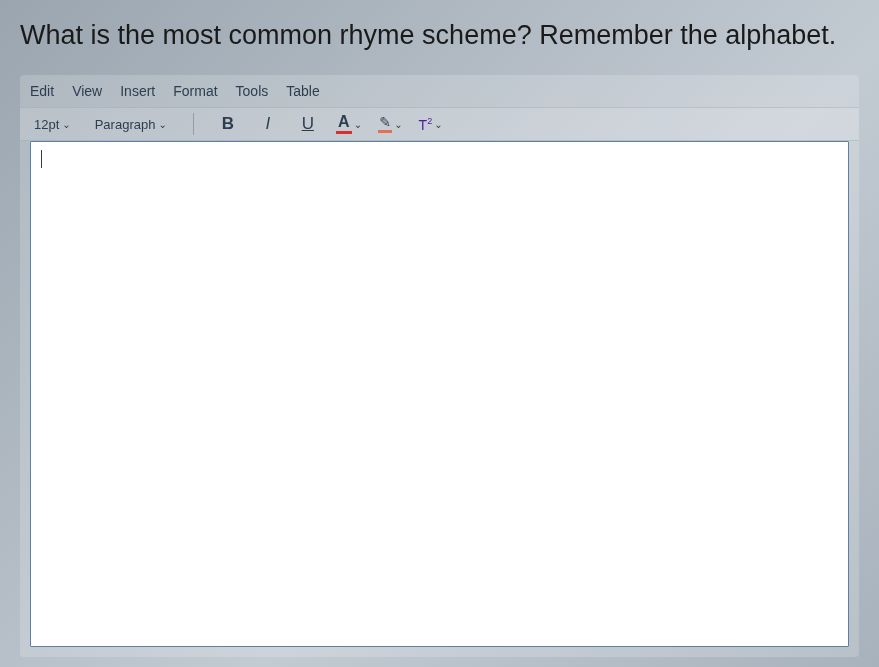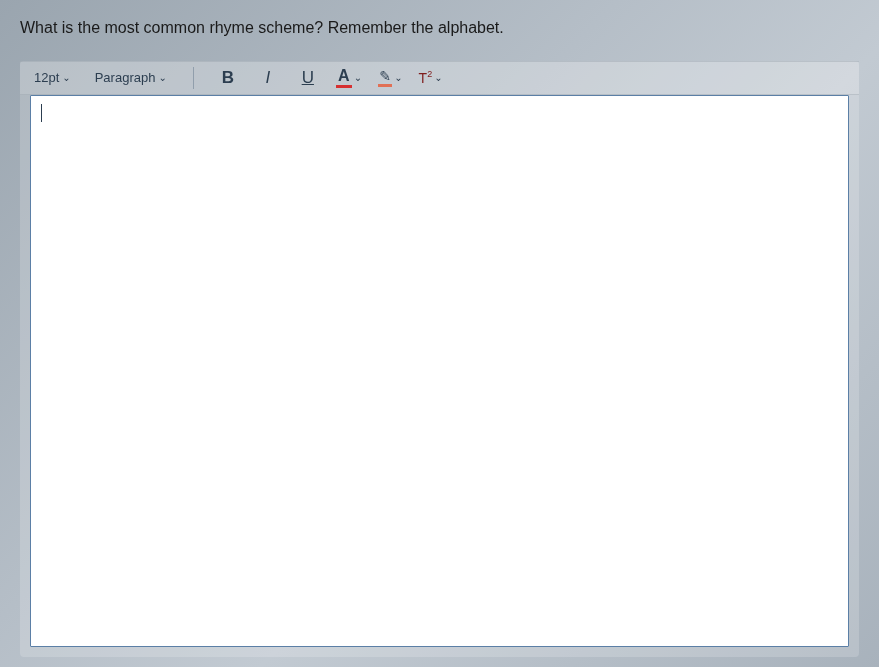--- a/index.html
+++ b/index.html
@@ -27,21 +27,21 @@
     .page-container {
       position: absolute;
       top: 0; left: 0; right: 0; bottom: 0;
       z-index: 1;
       padding: 18px 20px 10px 20px;
       display: flex;
       flex-direction: column;
     }
 
     .question-text {
-      font-size: 16px;
+      font-size: 27px;
       color: #1a1a1a;
       font-weight: 400;
       line-height: 1.3;
       margin-bottom: 22px;
       font-family: Arial, sans-serif;
     }
 
     .editor-wrapper {
       background: rgba(255,255,255,0.18);
       border-radius: 4px;
@@ -171,21 +171,21 @@
 
     .highlight-bar {
       width: 14px;
       height: 3px;
       background: #e17055;
       margin-top: 1px;
     }
 
     .superscript-btn {
       font-size: 14px;
-      color: #7f1d1d;
+      color: #4c1d95;
       cursor: pointer;
     }
 
     .superscript-btn sup {
       font-size: 9px;
     }
 
     .editor-area {
       flex: 1;
       background: white;
@@ -215,20 +215,28 @@
 <body>
 
 <div class="background-overlay"></div>
 
 <div class="page-container">
 
   <div class="question-text">What is the most common rhyme scheme? Remember the alphabet.</div>
 
   <div class="editor-wrapper">
 
+    <div class="menu-bar">
+      <span class="menu-item">Edit</span>
+      <span class="menu-item">View</span>
+      <span class="menu-item">Insert</span>
+      <span class="menu-item">Format</span>
+      <span class="menu-item">Tools</span>
+      <span class="menu-item">Table</span>
+    </div>
 
     <div class="toolbar">
 
       <div class="toolbar-dropdown">
         <span>12pt</span>
         <span class="toolbar-chevron">⌄</span>
       </div>
 
       <div class="toolbar-dropdown">
         <span>Paragraph</span>

